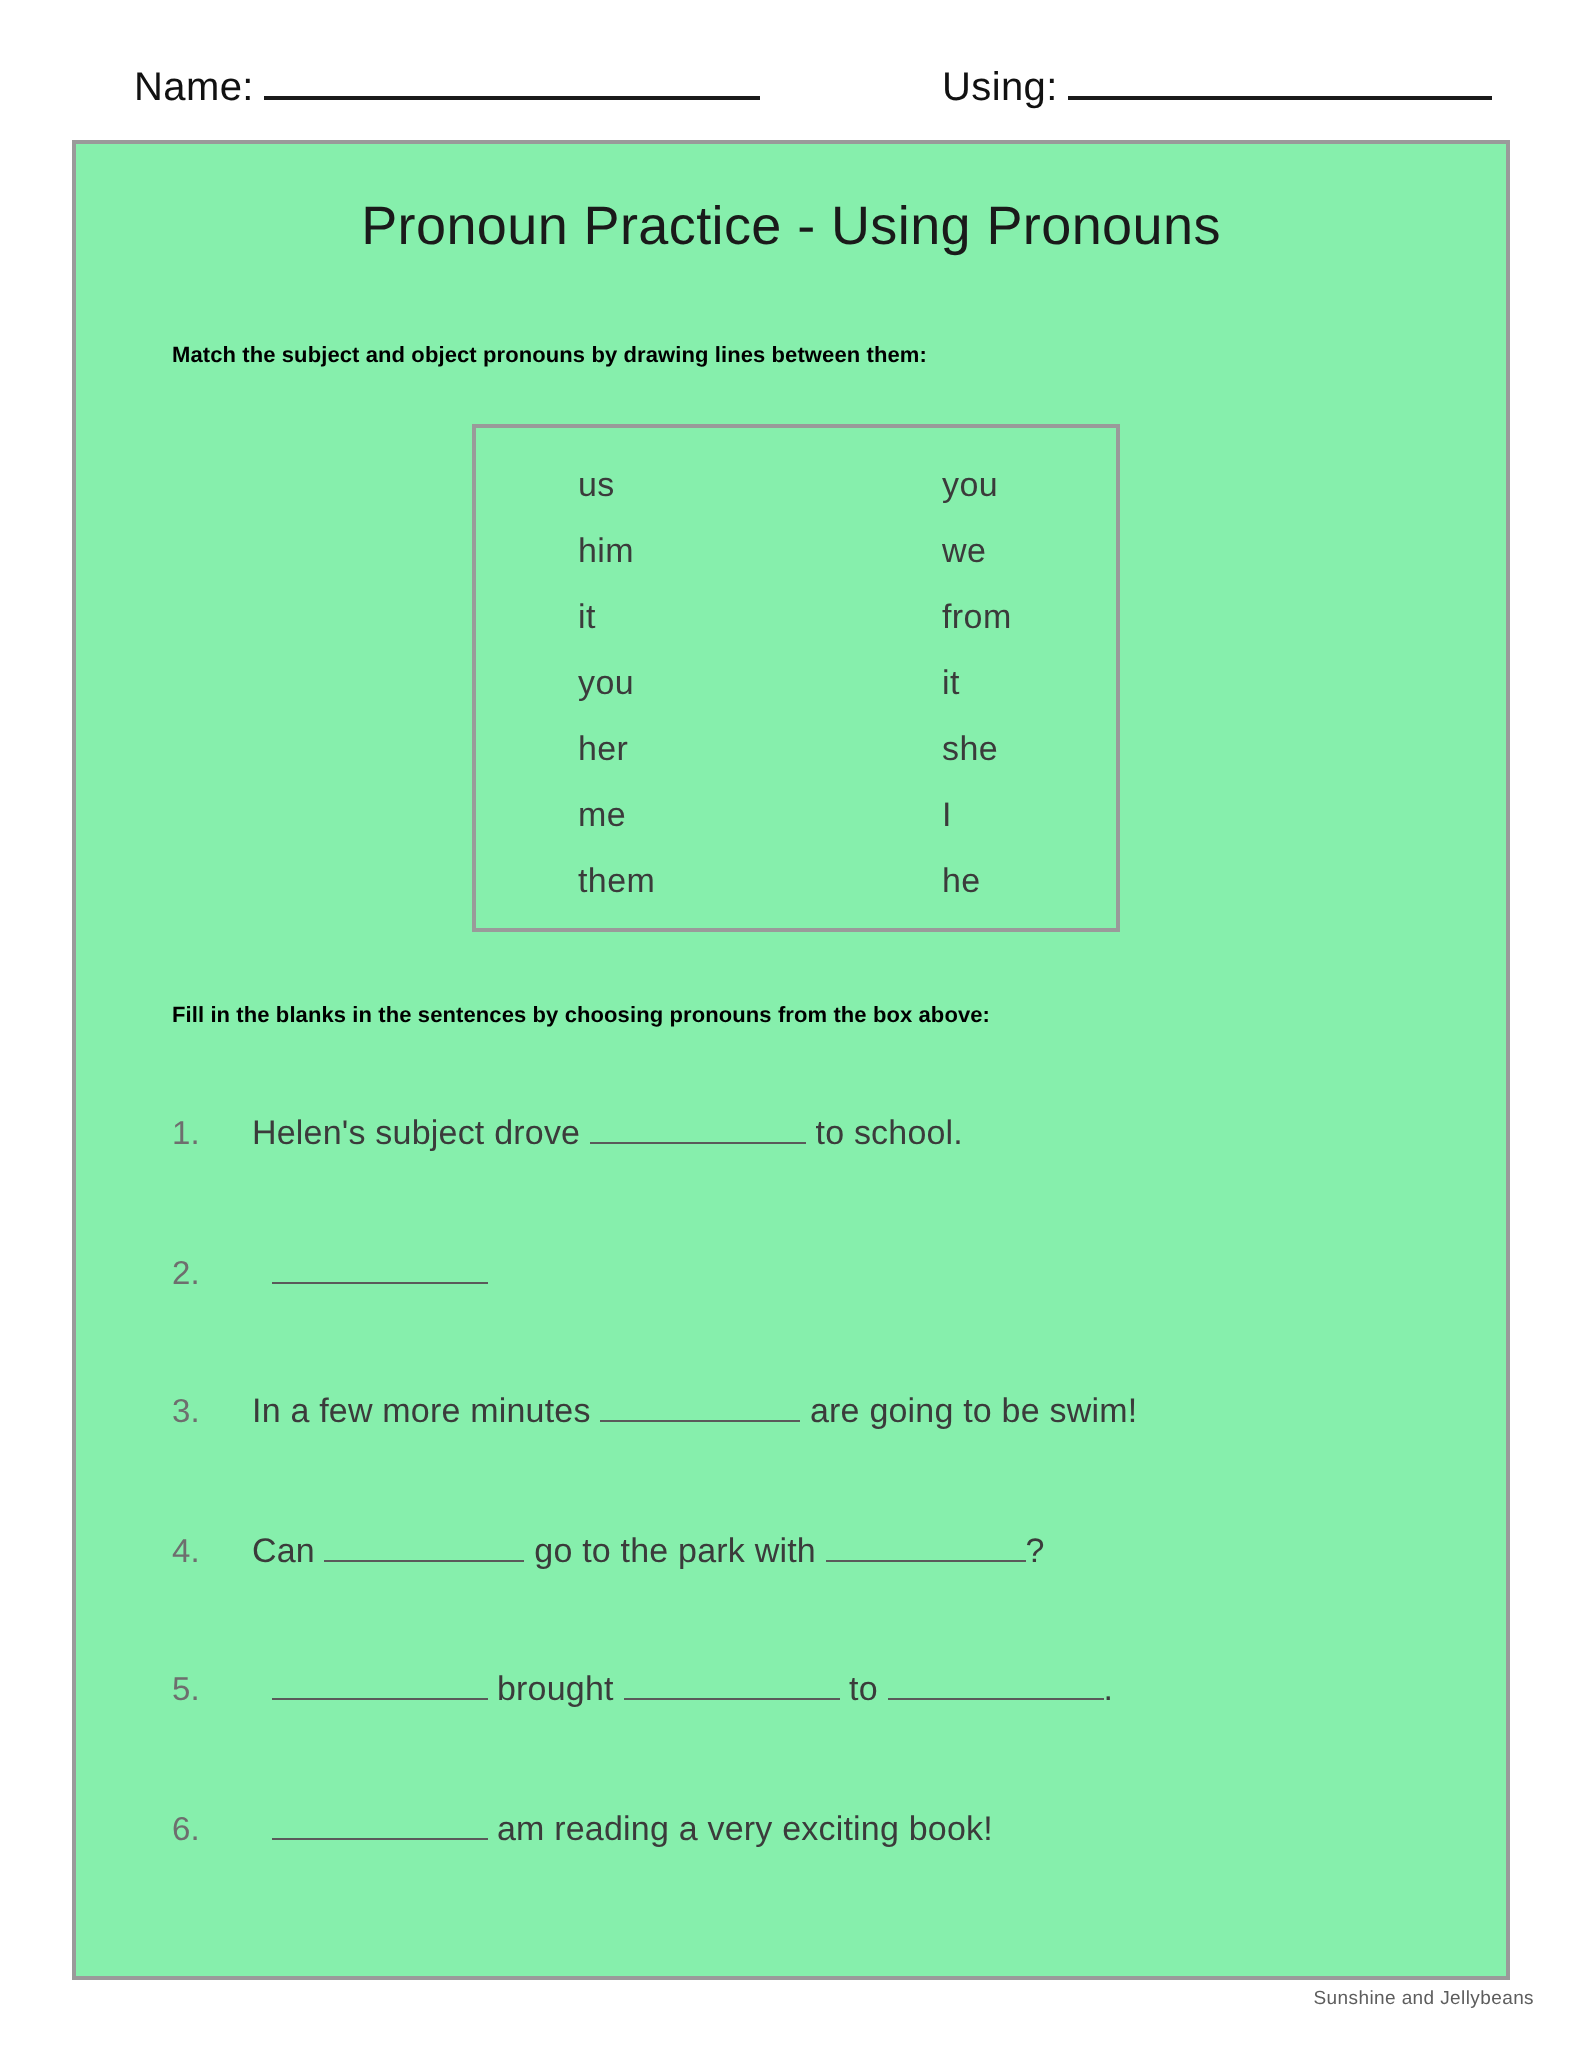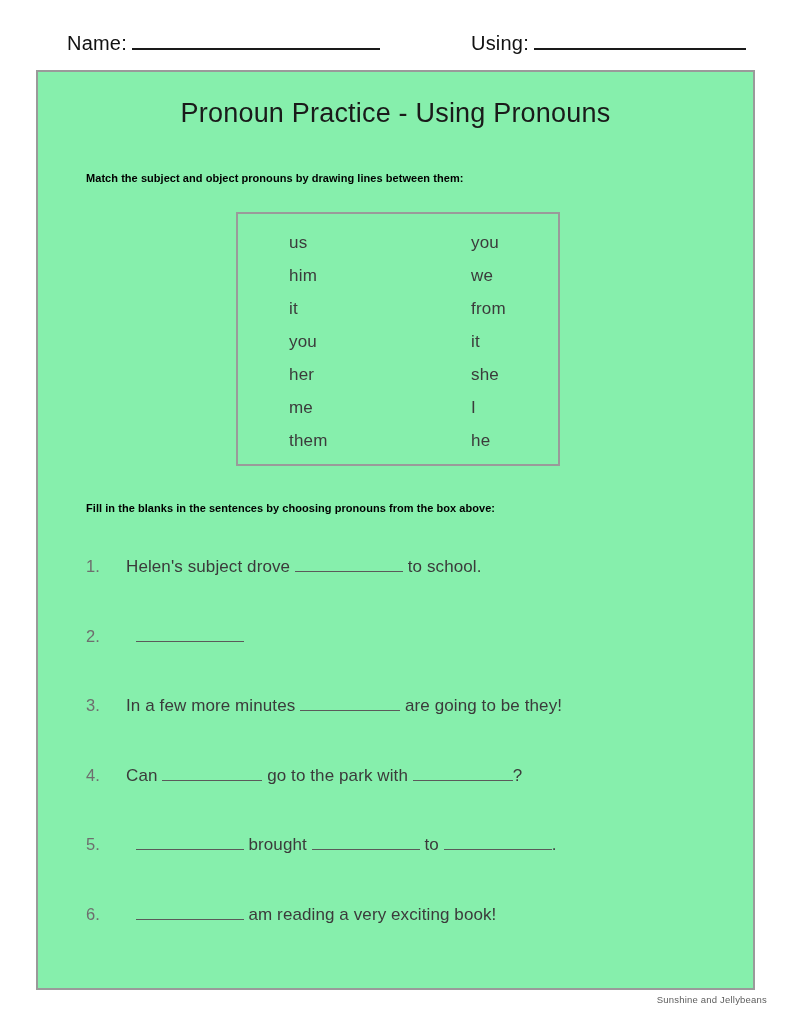--- a/index.html
+++ b/index.html
@@ -204,21 +204,21 @@
       <div class="sentence" style="top: 484px;">
         <span class="s-num">1.</span>
         <span><span class="s-text">Helen's subject drove </span><span class="blank blank-w1"></span><span class="s-text"> to school.</span></span>
       </div>
       <div class="sentence" style="top: 553.5px;">
         <span class="s-num">2.</span>
         <span><span class="s-text">  </span><span class="blank blank-w1"></span></span>
       </div>
       <div class="sentence" style="top: 623px;">
         <span class="s-num">3.</span>
-        <span><span class="s-text">In a few more minutes </span><span class="blank blank-w2"></span><span class="s-text"> are going to be they!</span></span>
+        <span><span class="s-text">In a few more minutes </span><span class="blank blank-w2"></span><span class="s-text"> are going to be swim!</span></span>
       </div>
       <div class="sentence" style="top: 692.5px;">
         <span class="s-num">4.</span>
         <span><span class="s-text">Can </span><span class="blank blank-w2"></span><span class="s-text"> go to the park with </span><span class="blank blank-w2"></span><span class="s-text">?</span></span>
       </div>
       <div class="sentence" style="top: 762px;">
         <span class="s-num">5.</span>
         <span><span class="s-text">  </span><span class="blank blank-w1"></span><span class="s-text"> brought </span><span class="blank blank-w1"></span><span class="s-text"> to </span><span class="blank blank-w1"></span><span class="s-text">.</span></span>
       </div>
       <div class="sentence" style="top: 831.5px;">

